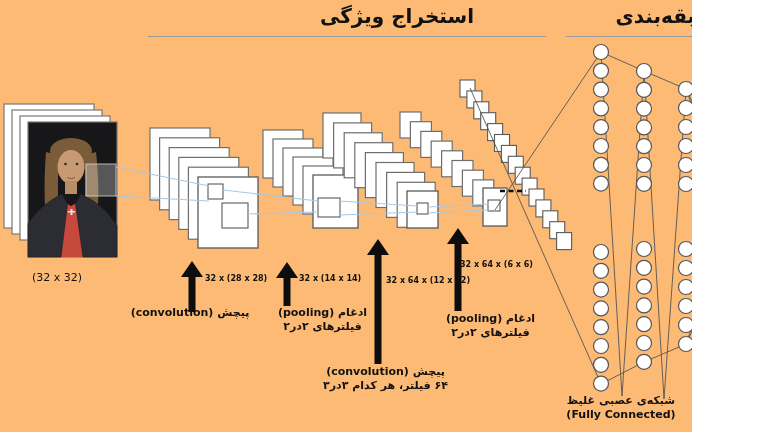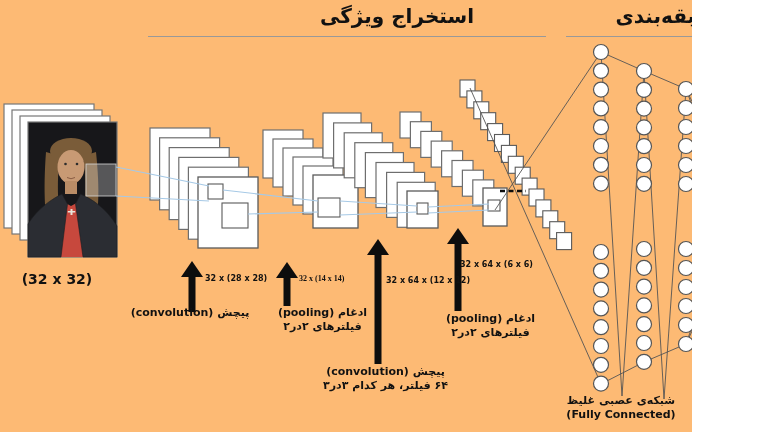--- a/index.html
+++ b/index.html
@@ -6,21 +6,21 @@
   .canvas{position:relative;width:664px;height:432px;background:#fdba74;overflow:hidden;
           font-family:"DejaVu Sans",sans-serif;color:#111;padding-left:28px;}
   .canvas svg{position:absolute;left:0;top:0;}
   .lbl{position:absolute;color:#111;white-space:nowrap;}
   .fa{direction:rtl;unicode-bidi:plaintext;}
   .ctr{text-align:center;}
   .title{font-size:20px;font-weight:bold;}
   .dim{font-size:8px;font-weight:bold;letter-spacing:0;}
   .op{font-size:11px;font-weight:bold;line-height:14px;white-space:normal;}
   .out{font-size:11.5px;font-weight:bold;}
-  .insz{font-size:14px;font-weight:bold;}
+  .insz{font-size:11px;font-weight:normal;}
 </style>
 </head>
 <body>
 
 <div class="canvas">
 
   <svg id="gfx" width="768" height="432" viewBox="0 0 768 432">
     <g id="g-underlines">
         <line x1="148" y1="36.5" x2="546" y2="36.5" stroke="#999999" stroke-width="1.2"></line>
         <line x1="566" y1="36.5" x2="766" y2="36.5" stroke="#999999" stroke-width="1.2"></line>
@@ -186,21 +186,21 @@
         <circle cx="738" cy="232" r="7.5" fill="#fff" stroke="#555555" stroke-width="1.2"></circle>
       </g>
   </svg>
 
   <div class="lbl title fa ctr" style="left:222px;top:4px;width:350px;">استخراج ویژگی</div>
   <div class="lbl title fa ctr" style="left:565px;top:4px;width:200px;">طبقه‌بندی</div>
 
   <div class="lbl insz ctr" style="left:20px;top:271px;width:74px;">(32 x 32)</div>
 
   <div class="lbl dim" style="left:205px;top:274px;">32 x (28 x 28)</div>
-  <div class="lbl dim" style="left:299px;top:274px;font-family:Liberation Serif, serif;">32 x (14 x 14)</div>
+  <div class="lbl dim" style="left:299px;top:274px;">32 x (14 x 14)</div>
   <div class="lbl dim" style="left:386px;top:276px;">32 x 64 x (12 x 12)</div>
   <div class="lbl dim" style="left:460px;top:260px;">32 x 64 x (6 x 6)</div>
 
   <div class="lbl op fa ctr" style="left:105px;top:306px;width:170px;">
     <div>پیچش (convolution)</div>
   </div>
   <div class="lbl op fa ctr" style="left:250px;top:306px;width:145px;">
     <div>ادغام (pooling)</div>
     <div>فیلترهای ۲در۲</div>
   </div>

